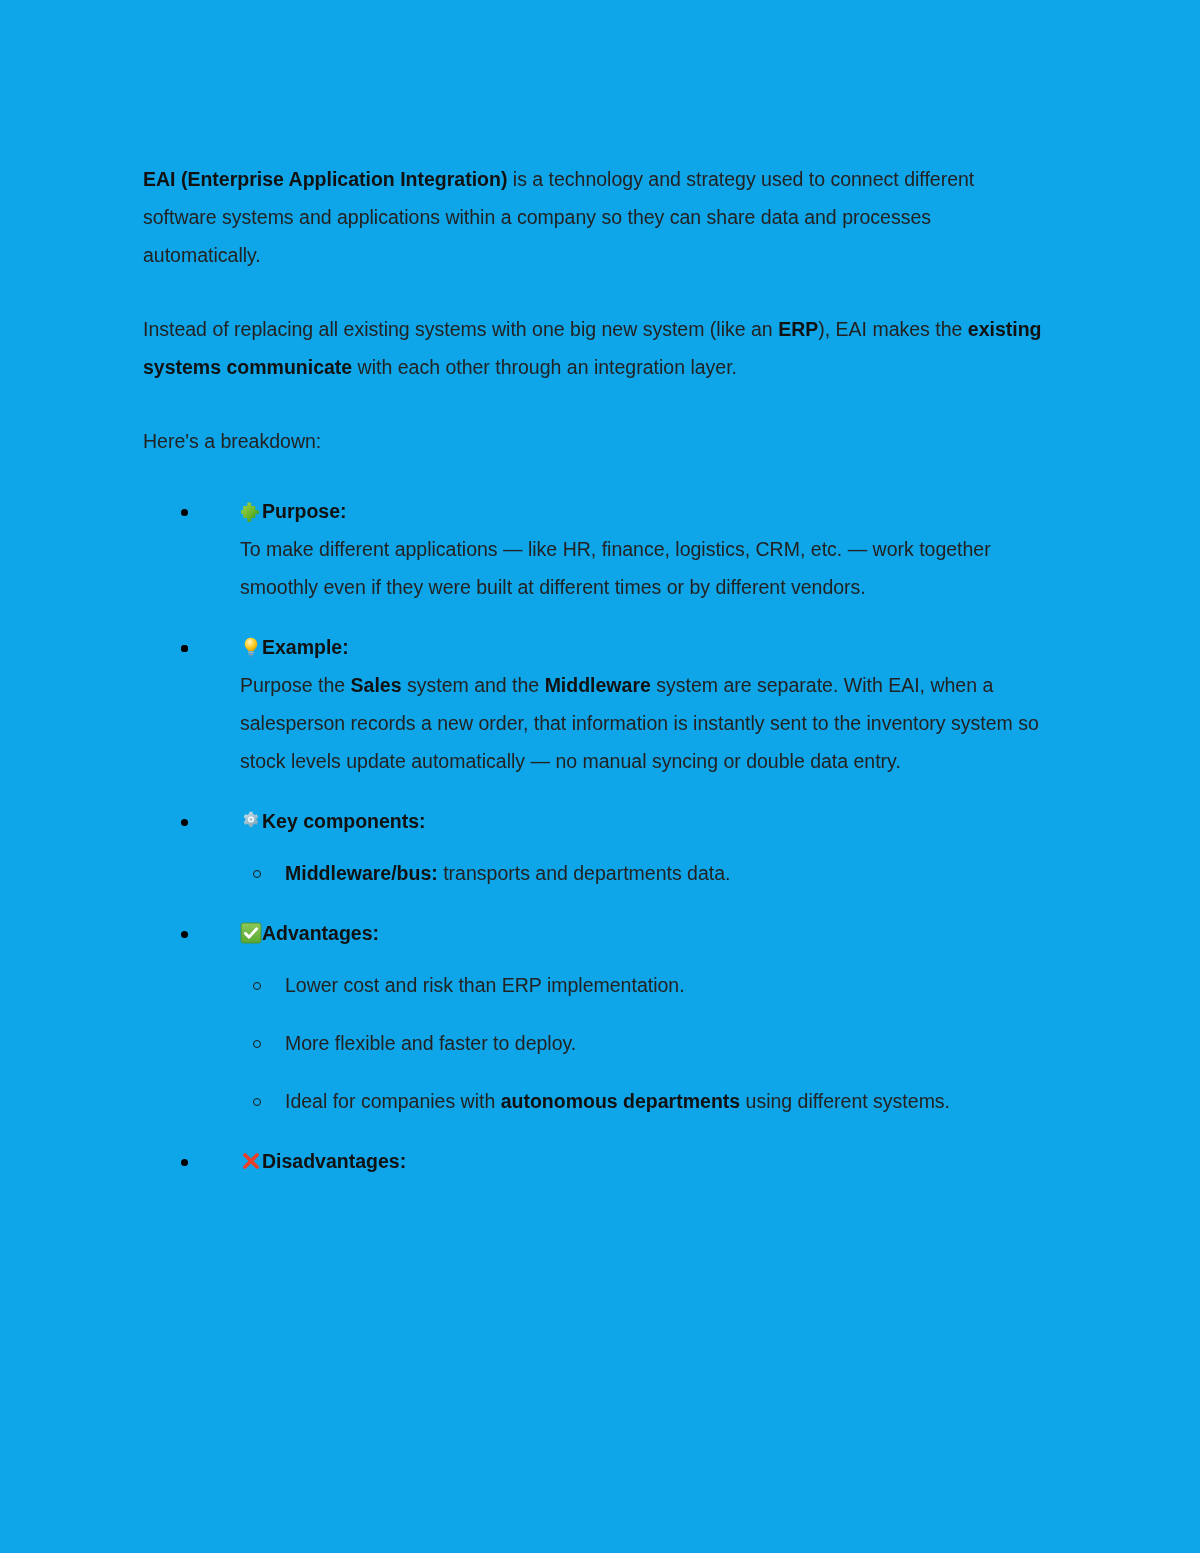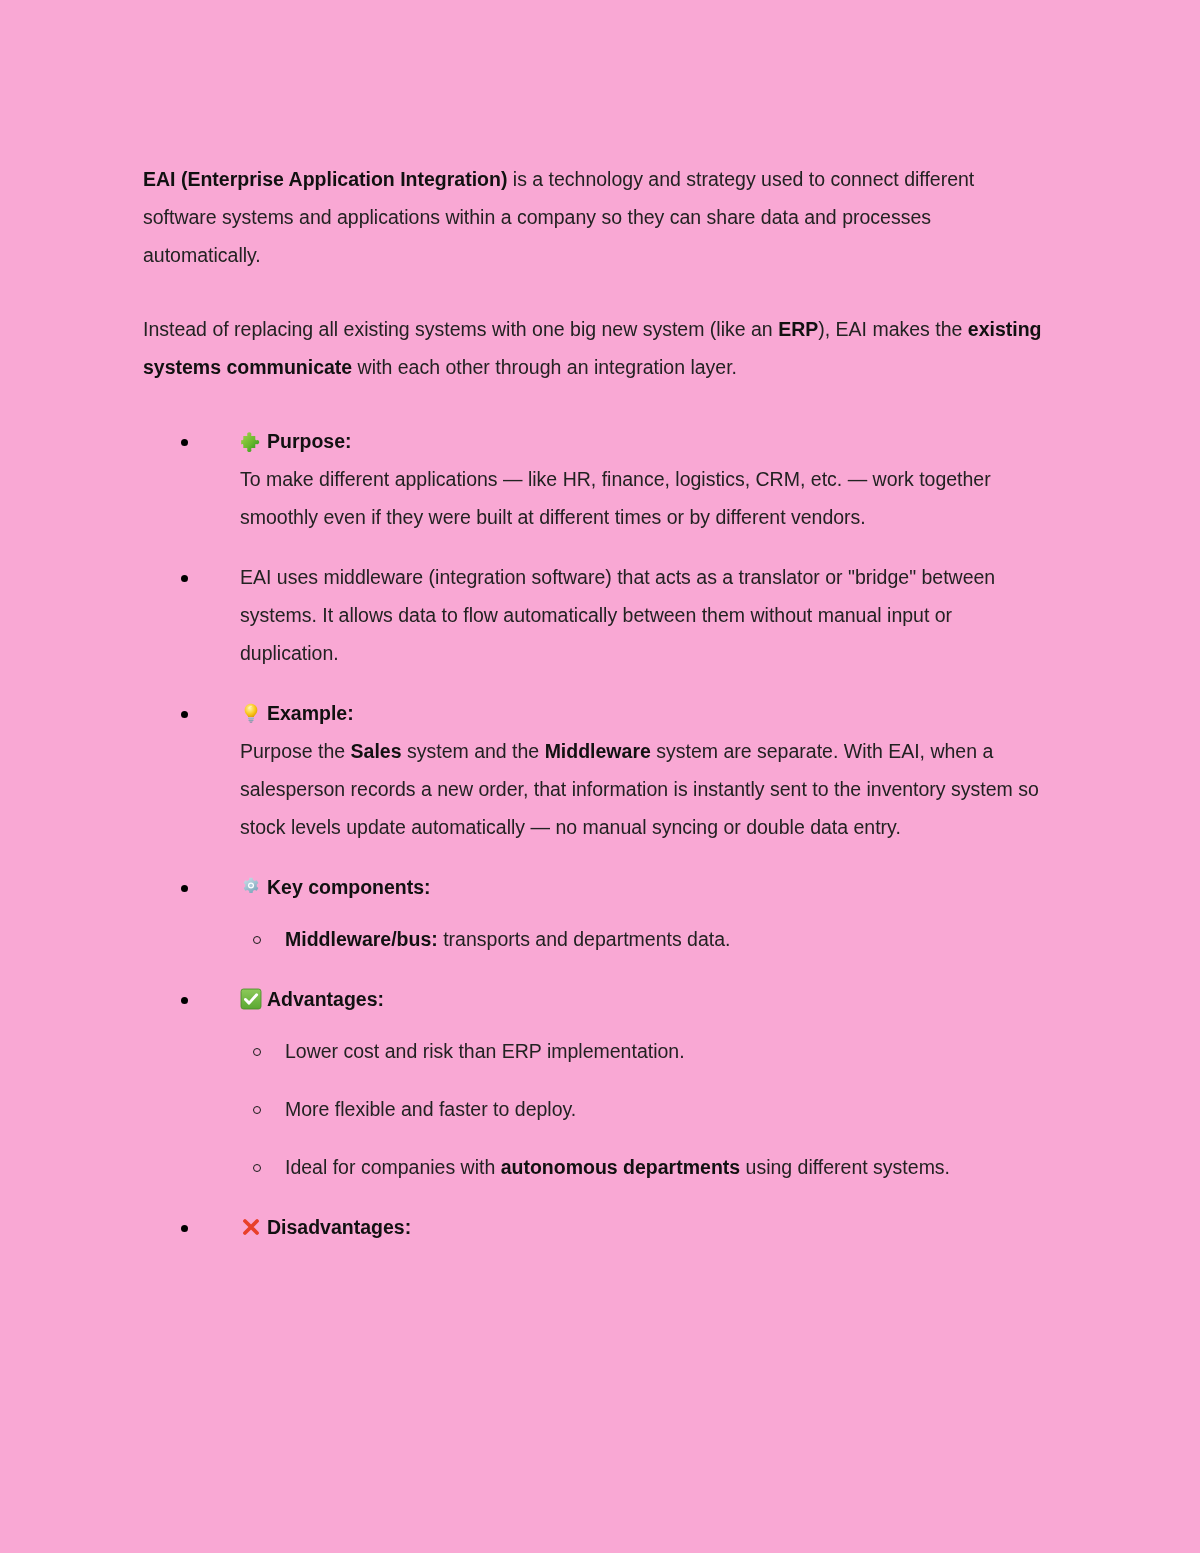--- a/index.html
+++ b/index.html
@@ -12,21 +12,21 @@
     height: 1553px;
     font-family: "Liberation Sans", sans-serif;
     color: #1a1a1a;
     -webkit-font-smoothing: antialiased;
   }
 
   .page {
     position: relative;
     width: 1200px;
     height: 1553px;
-    background: #f9a8d4;
+    background: #0ea5e9;
     box-sizing: border-box;
     padding: 160px 150px 0 143px;
   }
 
   .doc-body {
     width: 910px;
     font-size: 19.5px;
     line-height: 38px;
     color: #222222;
   }
@@ -61,21 +61,21 @@
     background: #000000;
     border-radius: 50%;
   }
   .l1-head {
     font-weight: bold;
     color: #111111;
     display: block;
     line-height: 38px;
     white-space: nowrap;
   }
-  .l1-head .label { margin-left: 5px; }
+  .l1-head .label { }
   .l1-desc {
     display: block;
     line-height: 38px;
     font-weight: normal;
   }
 
   
   ul.level2 {
     list-style: none;
     margin: 14px 0 0 0;
@@ -114,20 +114,21 @@
 </head>
 <body>
 
 <div class="page">
   <div class="doc-body">
 
     <p class="para"><strong>EAI (Enterprise Application Integration)</strong><span> is a technology and strategy used to connect different software systems and applications within a company so they can share data and processes automatically.</span></p>
 
     <p class="para"><span>Instead of replacing all existing systems with one big new system (like an </span><strong>ERP</strong><span>), EAI makes the </span><strong>existing systems communicate</strong><span> with each other through an integration layer.</span></p>
 
+    <p class="para tight">Here's a breakdown:</p>
 
     <ul class="level1">
 
       <li class="l1-item">
         <span class="l1-head">
           <span class="emoji">
             <svg viewBox="0 0 32 32" xmlns="http://www.w3.org/2000/svg">
               <defs>
                 <linearGradient id="pz" x1="0" y1="0" x2="1" y2="1">
                   <stop offset="0%" stop-color="#a8d44a"></stop>
@@ -136,21 +137,20 @@
                 </linearGradient>
               </defs>
               <path fill="url(#pz)" d="M13.5 3.2c1.9 0 3.1 1.3 3.1 2.6 0 .7-.4 1.2-.4 1.8 0 .8.7 1.3 1.6 1.3h4.4v4.3c0 .9.5 1.6 1.3 1.6.6 0 1.1-.4 1.8-.4 1.3 0 2.6 1.2 2.6 3.1s-1.3 3.1-2.6 3.1c-.7 0-1.2-.4-1.8-.4-.8 0-1.3.7-1.3 1.6v4.4h-4.4c-.9 0-1.6.5-1.6 1.3 0 .6.4 1.1.4 1.8 0 1.3-1.2 2.6-3.1 2.6s-3.1-1.3-3.1-2.6c0-.7.4-1.2.4-1.8 0-.8-.7-1.3-1.6-1.3H4.8v-4.4c0-.9-.5-1.6-1.3-1.6-.6 0-1.1.4-1.8.4v-6.2c.7 0 1.2.4 1.8.4.8 0 1.3-.7 1.3-1.6V8.9h4.4c.9 0 1.6-.5 1.6-1.3 0-.6-.4-1.1-.4-1.8 0-1.3 1.2-2.6 3.1-2.6z"></path>
             </svg>
           </span><span class="label">Purpose:</span>
         </span>
         <span class="l1-desc"> To make different applications — like HR, finance, logistics, CRM, etc. — work together smoothly even if they were built at different times or by different vendors.</span>
       </li>
 
       <li class="l1-item">
-        <span class="l1-desc"> EAI uses middleware (integration software) that acts as a translator or "bridge" between systems. It allows data to flow automatically between them without manual input or duplication.</span>
       </li>
 
       <li class="l1-item">
         <span class="l1-head">
           <span class="emoji">
             <svg viewBox="0 0 32 32" xmlns="http://www.w3.org/2000/svg">
               <defs>
                 <radialGradient id="bl" cx="40%" cy="35%" r="70%">
                   <stop offset="0%" stop-color="#fff3b0"></stop>
                   <stop offset="60%" stop-color="#fbc91f"></stop>

